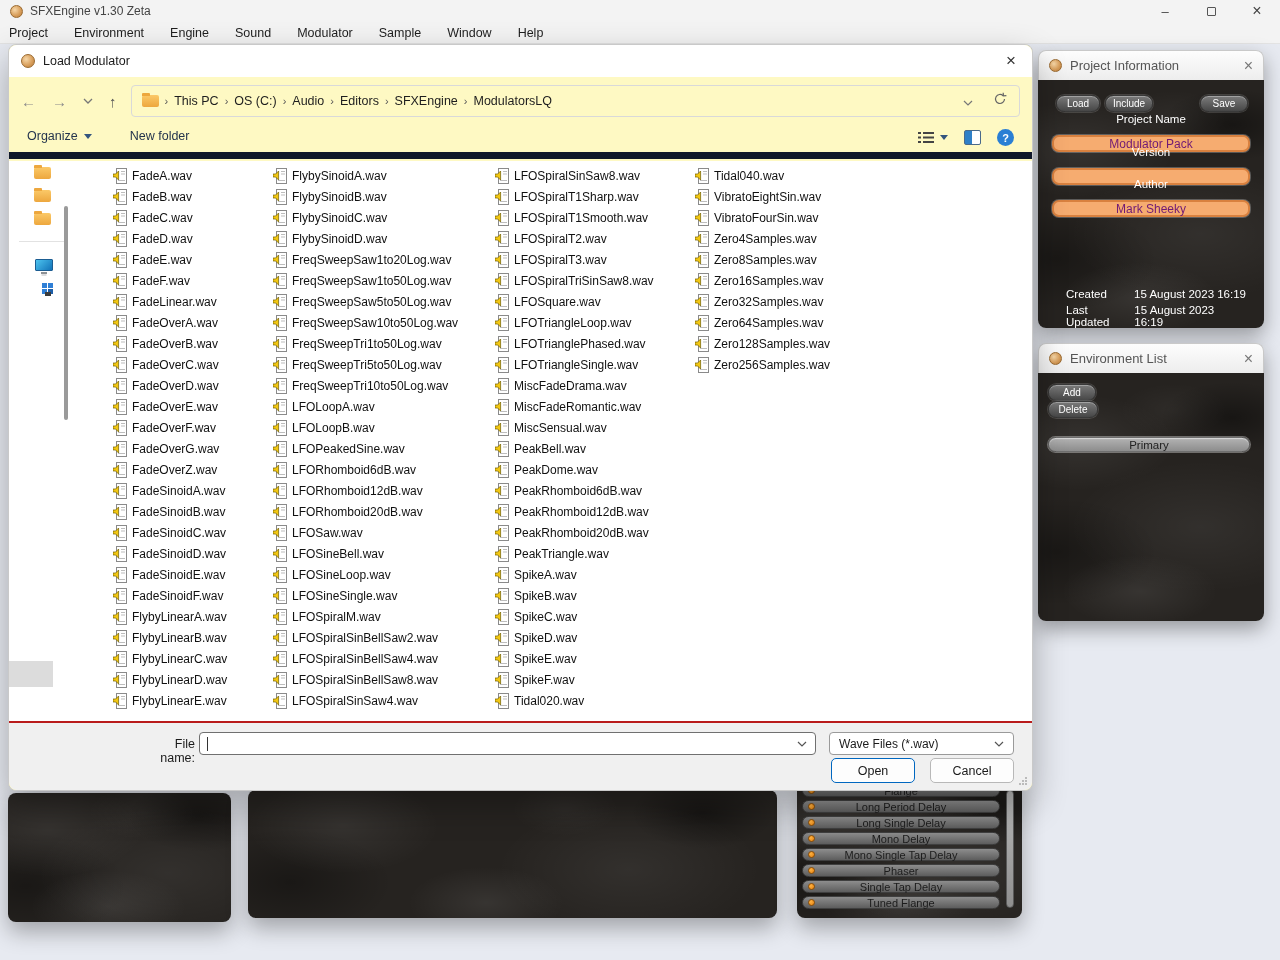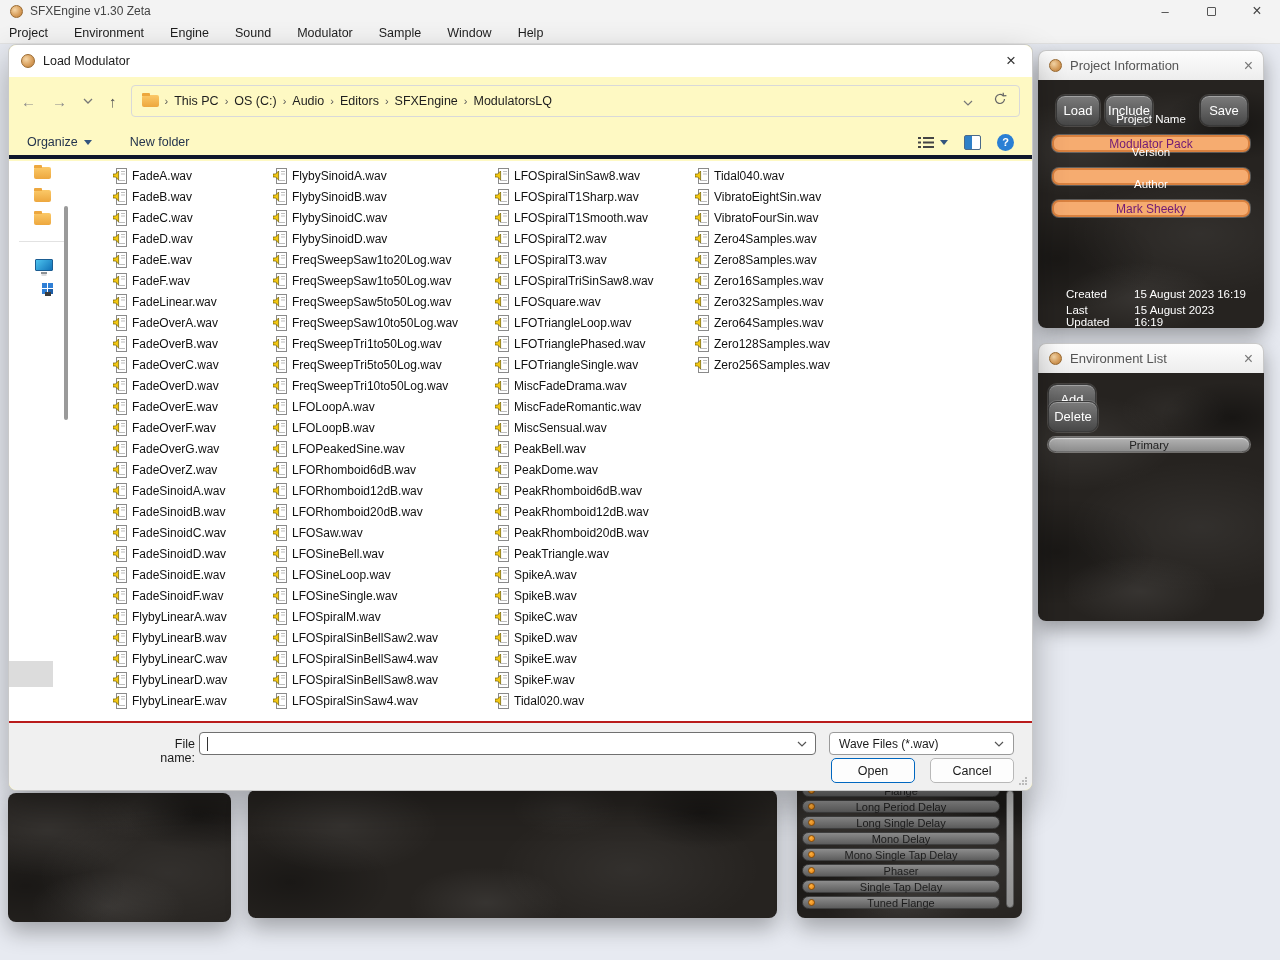--- a/index.html
+++ b/index.html
@@ -42,21 +42,21 @@
   .dlg-nav{position:absolute;top:36px;left:0;right:0;height:40px;display:flex;align-items:center;padding:0 12px;}
   .nav-arrow{font-size:15px;color:#8b8b8b;margin-right:16px;}
   .nav-arrow.up{color:#555;margin-right:14px;}
   .nav-chevron{margin-right:16px;display:flex;align-items:center;}
   .addr-box{flex:1;height:32px;border:1px solid #d9d9d9;border-radius:4px;display:flex;align-items:center;padding:0 10px;gap:3px;}
   .bc-seg{font-size:12.5px;color:#1e1e1e;padding:0 3px;white-space:nowrap;}
   .bc-sep{font-size:11px;color:#555;padding:0 3px;}
   .addr-right{margin-left:auto;display:flex;align-items:center;gap:20px;padding-right:2px;}
   .search-box{width:202px;height:32px;border:1px solid #d9d9d9;border-radius:4px;margin-left:12px;display:flex;align-items:center;justify-content:space-between;padding:0 10px;}
   .search-text{font-size:12.5px;color:#777;}
-  .dlg-toolbar{position:absolute;top:84px;left:0;right:0;height:30px;display:flex;align-items:center;padding:0 18px;border-bottom:4px solid #0f172a;}
+  .dlg-toolbar{position:absolute;top:84px;left:0;right:0;height:30px;display:flex;align-items:flex-start;padding:0 18px;border-bottom:7px solid #0f172a;}
   .tb-label{font-size:12.5px;color:#24344d;}
   .organize{display:flex;align-items:center;gap:6px;margin-right:38px;}
   .tb-right{margin-left:auto;display:flex;align-items:center;gap:16px;}
   .help-circle{width:17px;height:17px;border-radius:50%;background:#2a7fd4;color:#fff;font-size:11px;font-weight:bold;display:flex;align-items:center;justify-content:center;}
   .pane-icon{width:17px;height:15px;border:1px solid #4c central6a;border:1px solid #4a6a8a;border-radius:2px;background:linear-gradient(to right, #2f80c7 0 45%, #fff 45%);}
 
   .dlg-content{position:absolute;top:116px;left:0;right:0;bottom:69px;background:#fff;overflow:hidden;}
   
   .sidebar{position:absolute;left:0;top:0;width:64px;bottom:0;}
   .tree-folder{position:absolute;left:25px;width:17px;height:12px;border-radius:2px;background:linear-gradient(#fbc968,#eda73e);}
@@ -93,21 +93,21 @@
     radial-gradient(circle at 2px 8px, #bbb 1px, transparent 1.4px),
     radial-gradient(circle at 5px 8px, #bbb 1px, transparent 1.4px),
     radial-gradient(circle at 8px 8px, #bbb 1px, transparent 1.4px);}
 
   
   .panel{position:absolute;width:226px;height:278px;border-radius:8px;box-shadow:0 8px 20px rgba(0,0,0,0.35);z-index:15;}
   .panel-titlebar{position:absolute;top:0;left:0;right:0;height:30px;background:linear-gradient(#fdfdfd,#ededed);border:1px solid #c9c9c9;border-bottom:none;border-radius:8px 8px 0 0;display:flex;align-items:center;gap:8px;padding:0 10px;}
   .panel-title{font-size:13px;color:#555;}
   .panel-close{margin-left:auto;font-size:16px;color:#777;}
   .panel-body{position:absolute;top:30px;left:0;right:0;bottom:0;border-radius:0 0 8px 8px;overflow:hidden;}
-  .pill-btn{position:absolute;height:31px;border-radius:9px;background:linear-gradient(#7b7b7b,#474747);border:1px solid #3a3a3a;box-shadow:inset 0 1px 0 rgba(255,255,255,0.3), 0 0 0 1px rgba(255,255,255,0.15);color:#fff;font-size:13px;display:flex;align-items:center;justify-content:center;}
+  .pill-btn{position:absolute;height:17px;border-radius:9px;background:linear-gradient(#7b7b7b,#474747);border:1px solid #3a3a3a;box-shadow:inset 0 1px 0 rgba(255,255,255,0.3), 0 0 0 1px rgba(255,255,255,0.15);color:#fff;font-size:10px;display:flex;align-items:center;justify-content:center;}
   .panel-label{position:absolute;left:0;right:0;text-align:center;color:#fff;font-size:11.5px;}
   .orange-field{position:absolute;left:14px;right:14px;height:17px;border-radius:7px;background:#f6ac70;border:2px solid #d9813f;box-shadow:0 0 0 1px rgba(255,255,255,0.25);color:#701a75;font-size:12px;display:flex;align-items:center;justify-content:center;margin-top:7px;}
   .meta-row{position:absolute;left:28px;right:18px;display:flex;justify-content:space-between;color:#fff;font-size:11.5px;}
   .gray-item{position:absolute;left:10px;right:14px;height:15px;border-radius:8px;background:linear-gradient(#b3b3b3,#8d8d8d);border:1px solid #6f6f6f;box-shadow:0 0 0 1px rgba(255,255,255,0.35), inset 0 1px 1px rgba(255,255,255,0.5);color:#222;font-size:11.5px;display:flex;align-items:center;justify-content:center;}
 
   
   .bg-panel{position:absolute;border-radius:8px;box-shadow:0 10px 22px rgba(0,0,0,0.3);z-index:5;}
   .effects-panel{position:absolute;left:797px;top:782px;width:225px;height:136px;border-radius:8px;z-index:5;box-shadow:0 10px 22px rgba(0,0,0,0.3);padding-top:2px;}
   .effect-row{position:relative;margin:0 22px 3px 5px;height:13px;border-radius:7px;background:linear-gradient(#8d8d8d,#5d5d5d);border:1px solid #3f3f3f;display:flex;justify-content:center;color:#1c1c1c;font-size:11px;}
   .effect-dot{position:absolute;left:5px;top:2px;width:7px;height:7px;border-radius:50%;background:radial-gradient(circle at 35% 35%, #ffb341, #e07d10);border:1px solid #8a4d05;}

